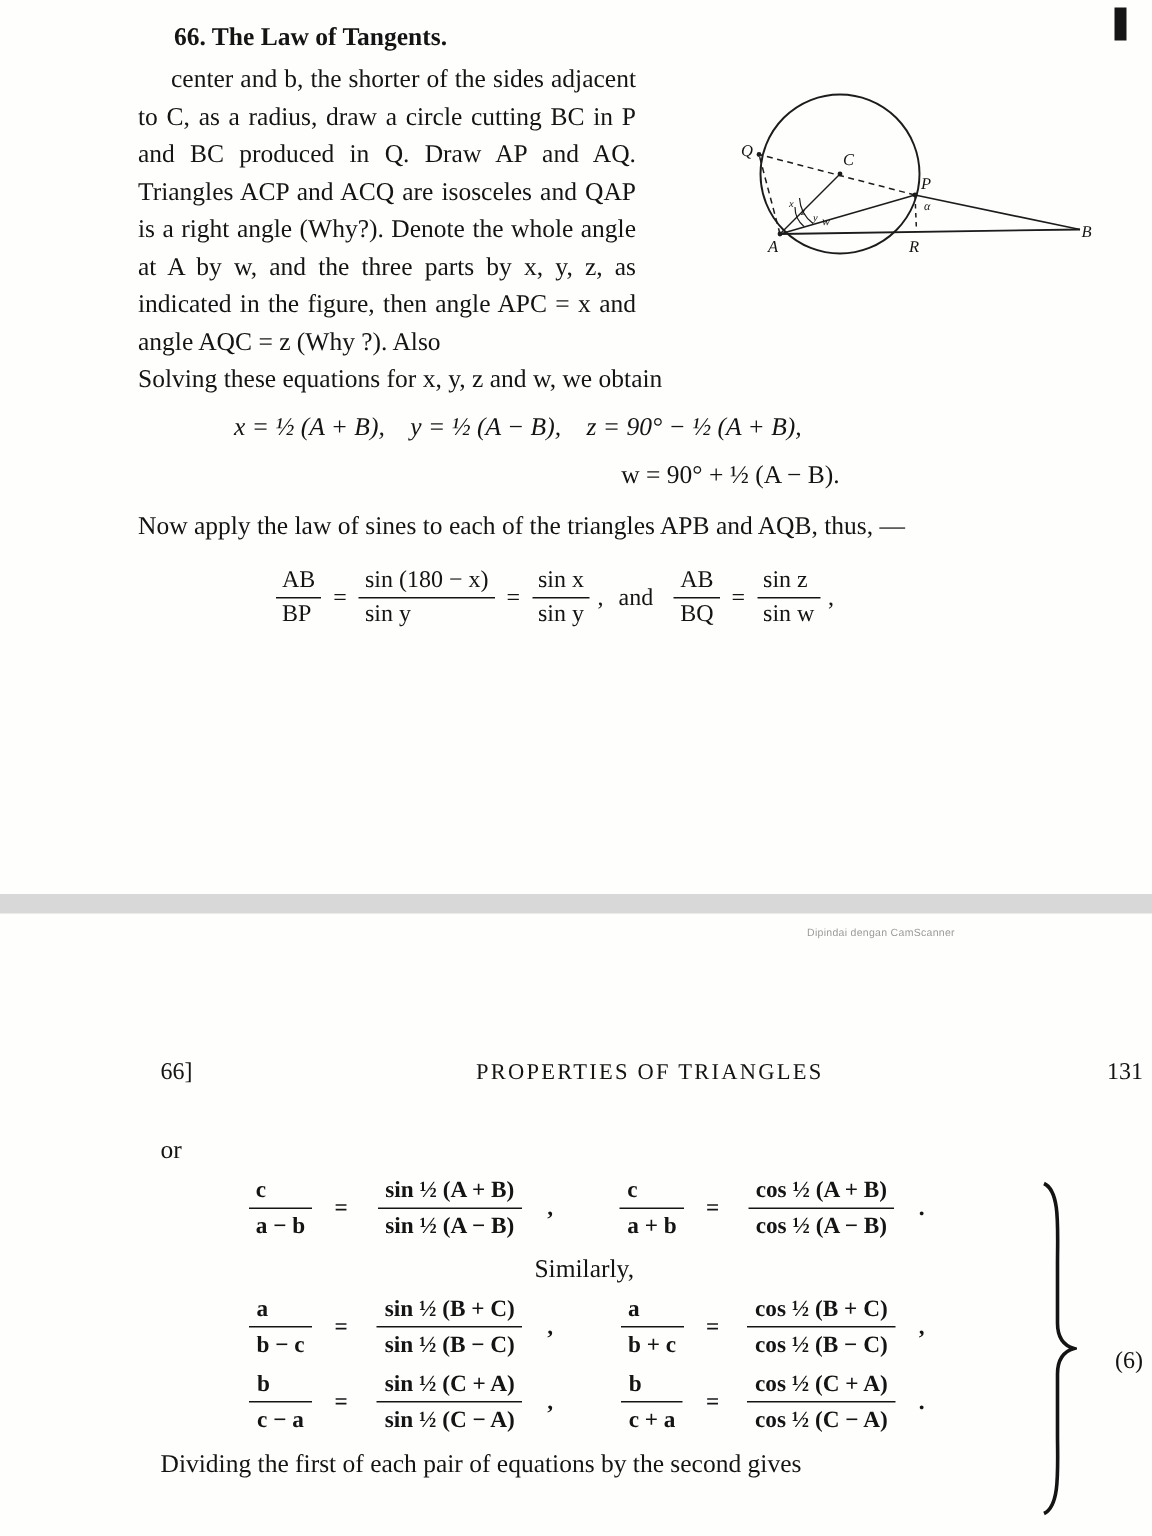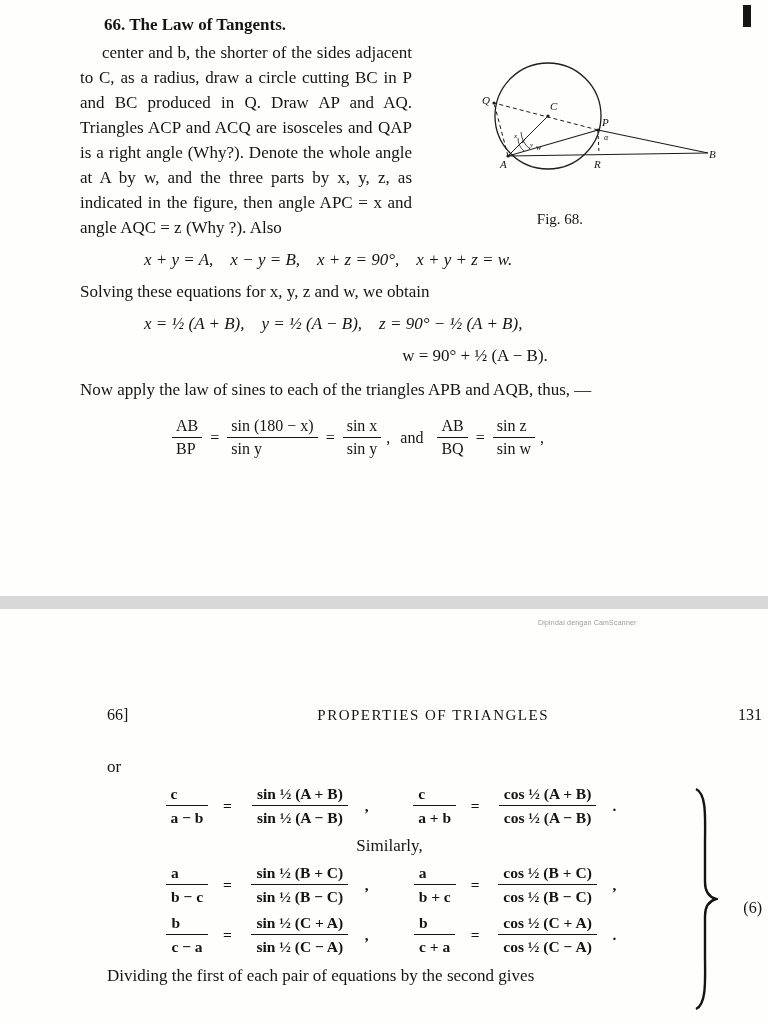--- a/index.html
+++ b/index.html
@@ -3,21 +3,21 @@
 <meta charset="utf-8">
 <style>
   html,body{margin:0;padding:0;background:#e9e9e9;}
   .page{
     position:relative;width:768px;height:1024px;background:#fefefd;
     font-family:"Liberation Serif","DejaVu Serif",serif;color:#141414;
     overflow:hidden;margin:0 auto;
   }
   .corner-mark{position:absolute;top:5px;right:17px;width:8px;height:22px;background:#161616;}
   
-  .sec1{position:absolute;top:12px;left:80px;width:614px;font-size:17px;line-height:25px;}
+  .sec1{position:absolute;top:12px;left:92px;width:614px;font-size:17px;line-height:25px;}
   .heading{font-weight:bold;margin-left:24px;margin-bottom:3px;}
   .para{text-align:justify;text-indent:22px;}
   .figwrap{float:right;width:268px;margin:6px 0 2px 14px;text-align:center;shape-outside:inset(0);}
   .figcap{display:block;font-size:15px;text-indent:0;margin-top:2px;}
   .disp{clear:both;margin:7px 0 7px 64px;font-style:italic;white-space:pre-wrap;}
   .disp2{margin:0 0 9px 176px;white-space:pre-wrap;text-align:center;}
   .bodyline{text-align:justify;}
   .sines{margin:14px 0 0 88px;display:flex;align-items:center;font-size:16px;}
   .fr{display:inline-block;vertical-align:middle;margin:0 4px;line-height:1.25;}
   .fr .n{display:block;border-bottom:1.4px solid #141414;padding:0 4px 1px;}
@@ -84,26 +84,24 @@
           <text x="154" y="80" font-size="11">P</text>
           <text x="261" y="112" font-size="11">B</text>
           <text x="52" y="122" font-size="11">A</text>
           <text x="146" y="122" font-size="11">R</text>
           <text x="88" y="104" font-size="8">w</text>
           <text x="66" y="92" font-size="7">x</text>
           <text x="74" y="97" font-size="7">z</text>
           <text x="82" y="101" font-size="7">y</text>
           <text x="156" y="94" font-size="8">α</text>
         </svg>
-        <span class="figcap">Fig. 68.</span>
       </span>
       <span>center and b, the shorter of the sides adjacent to C, as a radius, draw a circle cutting BC in P and BC produced in Q.  Draw AP and AQ.  Triangles ACP and ACQ are isosceles and QAP is a right angle (Why?).  Denote the whole angle at A by w, and the three parts by x, y, z, as indicated in the figure, then angle APC = x and angle AQC = z (Why ?).  Also</span>
     </div>
 
-    <div class="disp">x + y = A,    x − y = B,    x + z = 90°,    x + y + z = w.</div>
     <div class="bodyline">Solving these equations for x, y, z and w, we obtain</div>
     <div class="disp">x = ½ (A + B),    y = ½ (A − B),    z = 90° − ½ (A + B),</div>
     <div class="disp2">w = 90° + ½ (A − B).</div>
     <div class="bodyline">Now apply the law of sines to each of the triangles APB and AQB, thus, —</div>
 
     <div class="sines">
       <span class="fr">
           <span class="n">AB</span>
           <span class="d">BP</span>
         </span>

